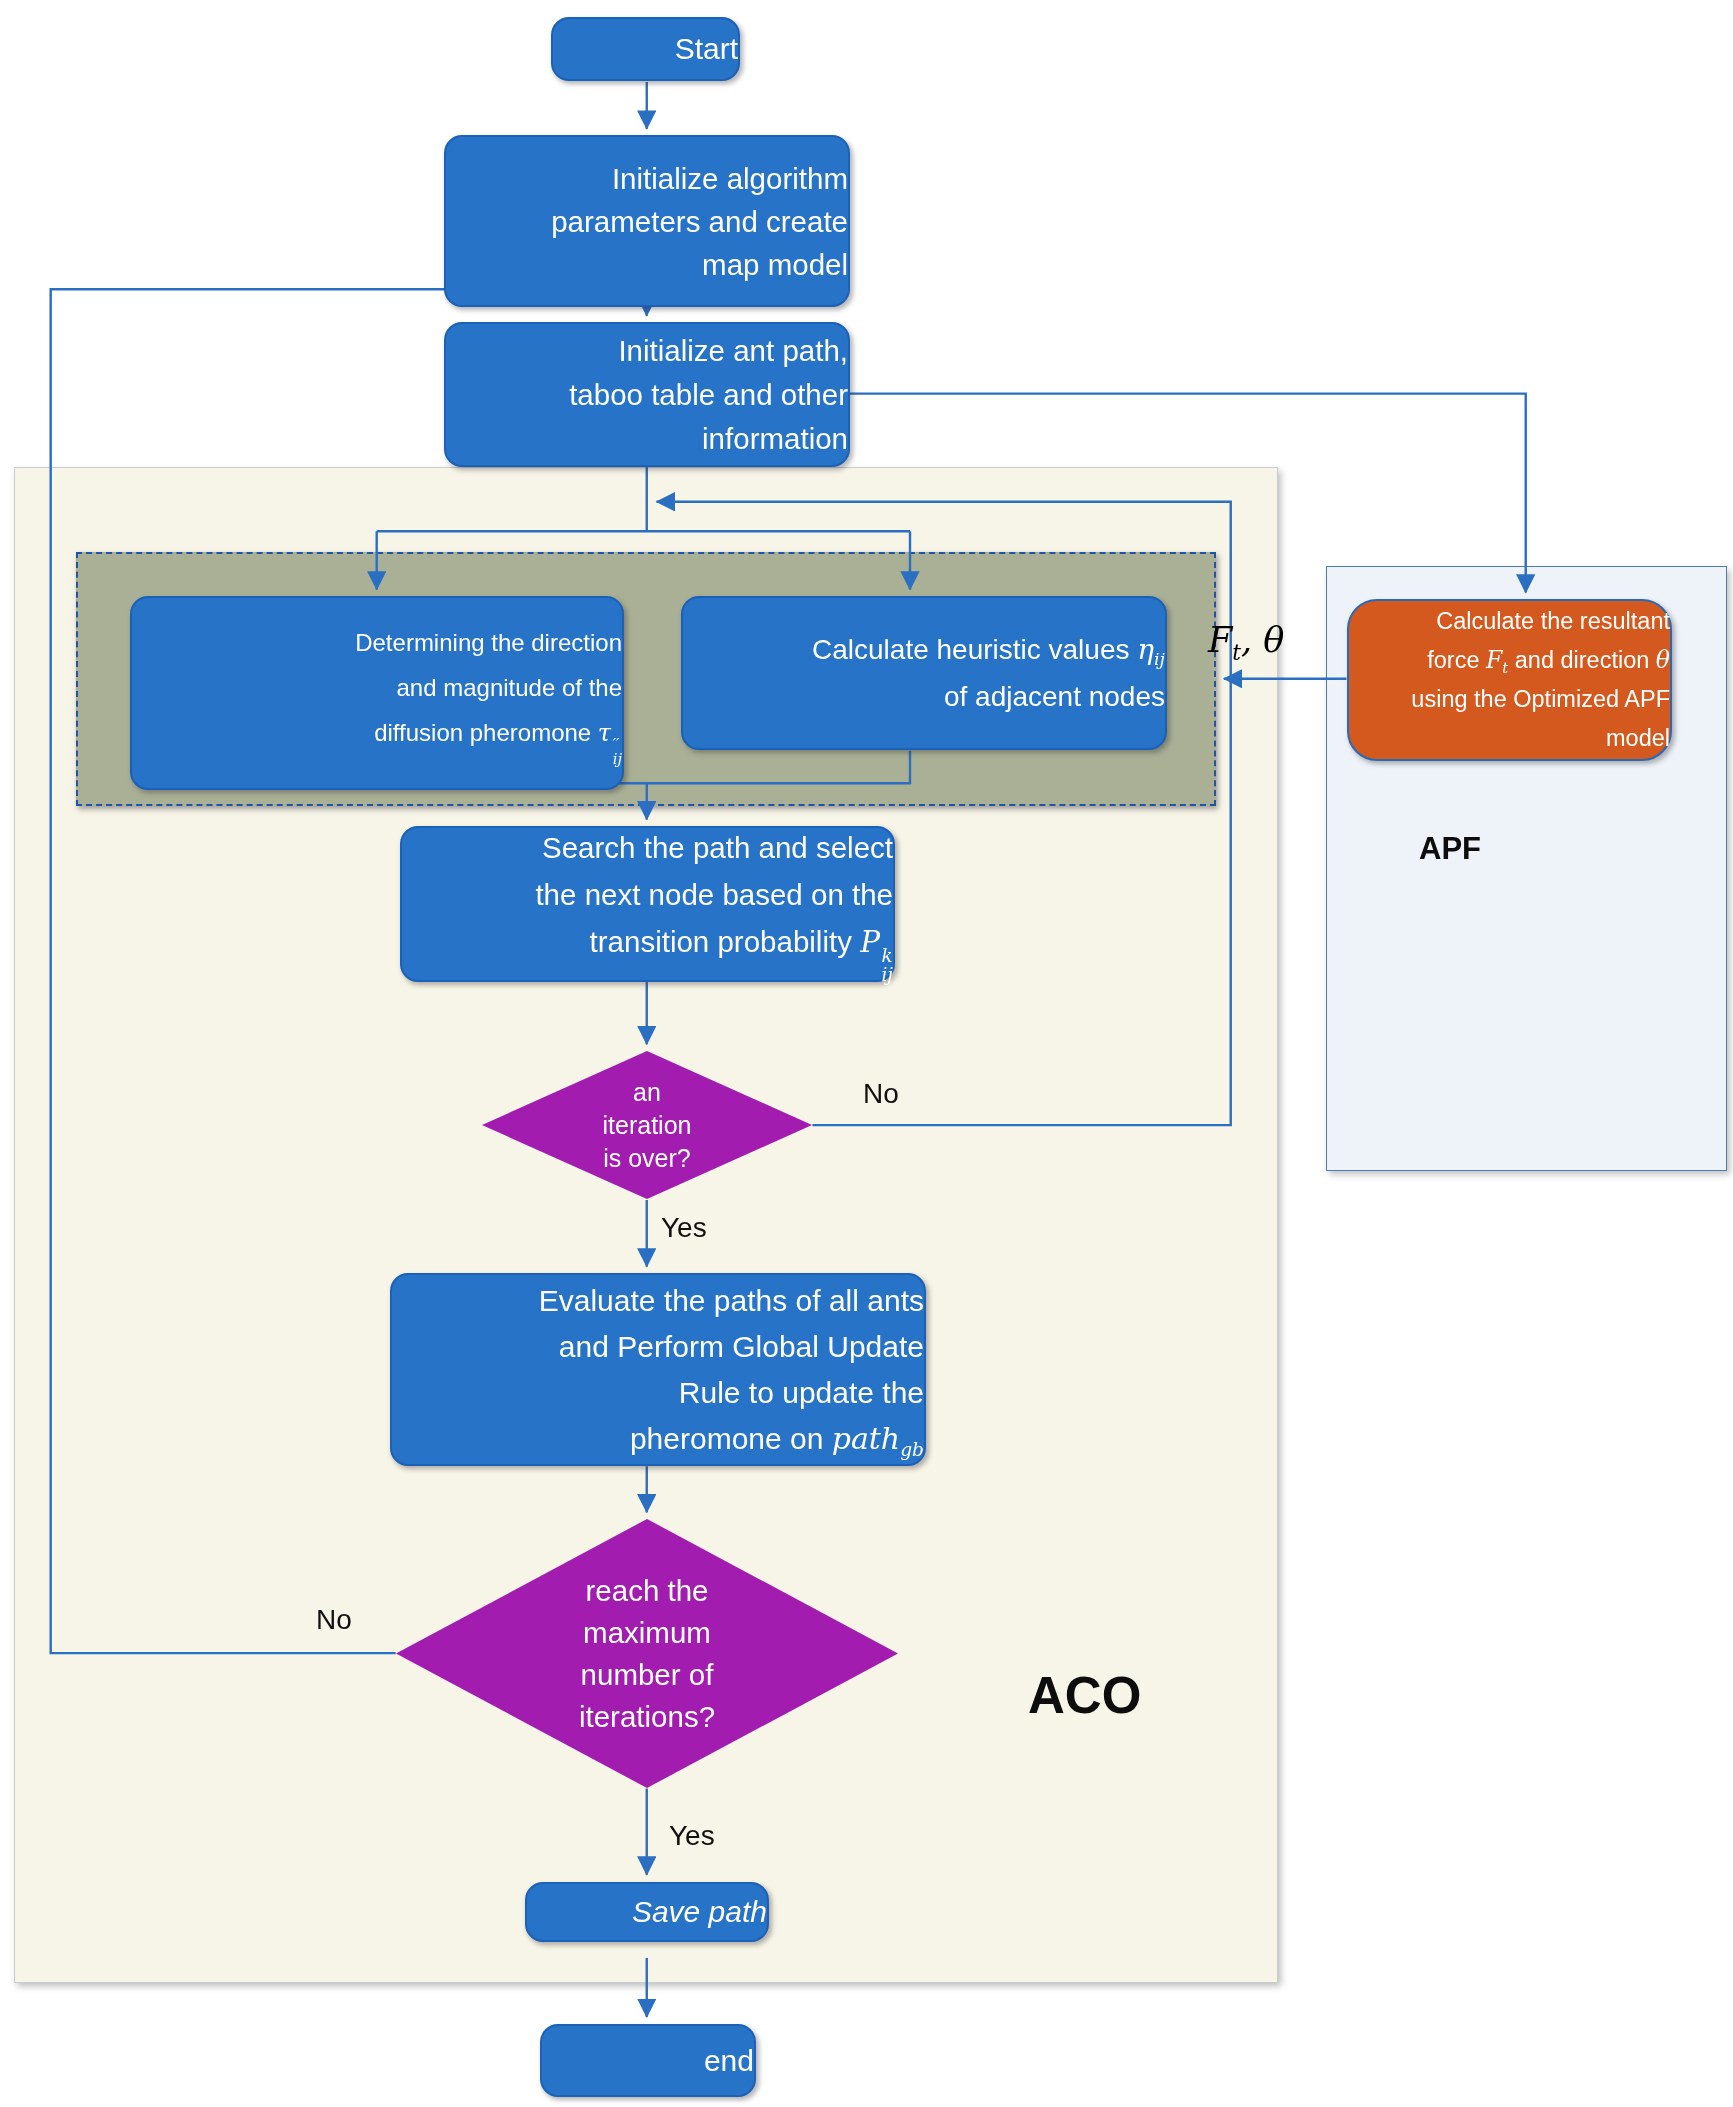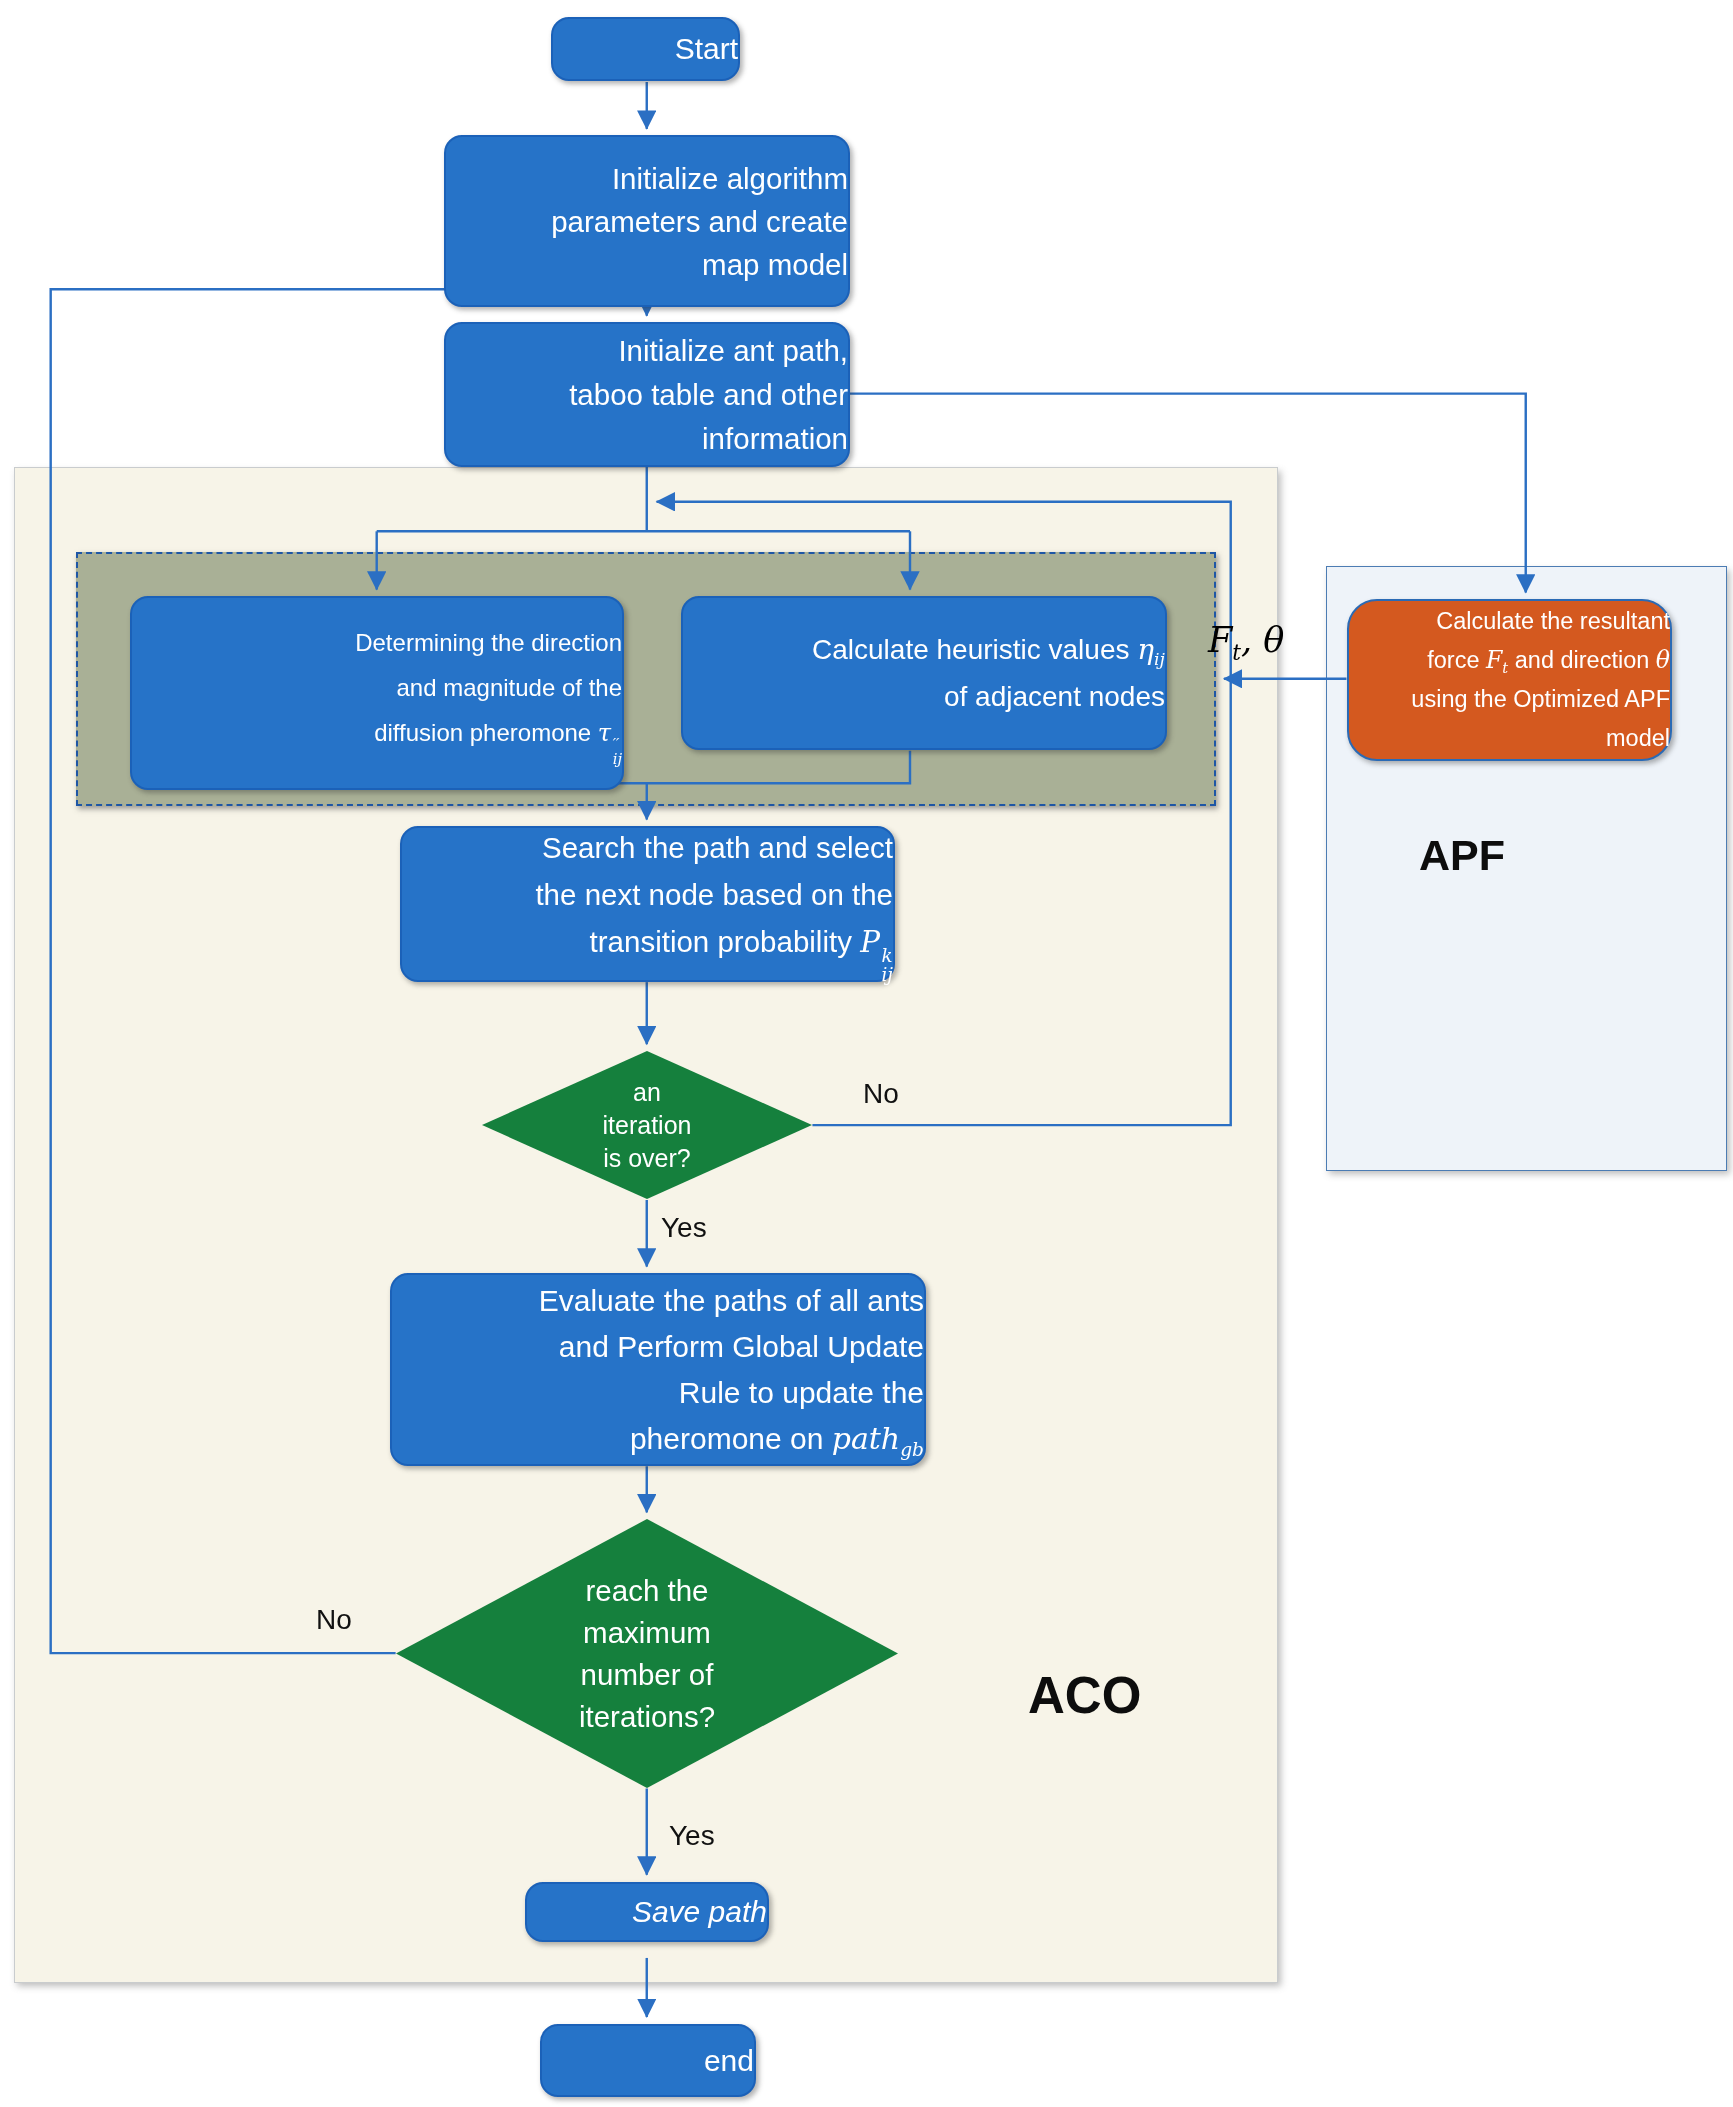--- a/index.html
+++ b/index.html
@@ -13,21 +13,21 @@
       box-shadow:3px 3.8px 6.8px rgba(110,110,110,.45);}
   .apf-region{left:1326px;top:566px;width:401px;height:605px;
       background:#eef3f9;border:1.5px solid #4c7cb3;
       box-shadow:3px 3.8px 6.8px rgba(110,110,110,.45);}
   .dashed-region{left:76px;top:552px;width:1140px;height:254px;
       background:#a9b096;border:2.3px dashed #1e56a5;
       box-shadow:2.3px 3px 5.3px rgba(70,70,70,.5);}
 
   .region-label{position:absolute;color:#0d0d0d;font-weight:bold;}
   .aco-label{left:1028px;top:1666px;font-size:51px;}
-  .apf-label{left:1419px;top:831px;font-size:43px;}
+  .apf-label{left:1419px;top:831px;font-size:31px;}
 
   
   svg.wires{position:absolute;left:0;top:0;width:1733px;height:2108px;pointer-events:none;}
 
   
   .node{position:absolute;box-sizing:border-box;display:flex;flex-direction:column;
         justify-content:center;align-items:flex-end;text-align:center;color:#ffffff;
         background:#2673c8;border:2.3px solid #1b61b8;border-radius:18px;
         box-shadow:2.3px 3px 5.3px rgba(40,40,40,.35);}
   .node .ln{display:block;}
@@ -39,21 +39,21 @@
   .n-heur{left:667px;top:596px;width:486px;height:154px;font-size:28px;line-height:47px;margin-left:14px;}
   .n-search{left:400px;top:826px;width:495px;height:156px;font-size:29.5px;line-height:47px;}
   .n-eval{left:390px;top:1273px;width:536px;height:193px;font-size:30px;line-height:46px;}
   .n-save{left:525px;top:1882px;width:244px;height:60px;font-size:30px;font-style:italic;}
   .n-end{left:540px;top:2024px;width:216px;height:73px;font-size:30px;}
   .n-apf{left:1347px;top:599px;width:325px;height:162px;font-size:23.5px;line-height:39px;
          background:#d4591f;border:2.3px solid #2a6ab5;border-radius:30px;}
 
   .diamond{position:absolute;box-sizing:border-box;display:flex;flex-direction:column;
         justify-content:center;align-items:center;text-align:center;color:#ffffff;
-        background:#15803d;clip-path:polygon(50% 0,100% 50%,50% 100%,0 50%);
+        background:#a21caf;clip-path:polygon(50% 0,100% 50%,50% 100%,0 50%);
         filter:drop-shadow(2.3px 3px 3.8px rgba(40,40,40,.35));}
   .n-d1{left:482px;top:1051px;width:330px;height:148px;font-size:25px;line-height:33px;}
   .n-d2{left:396px;top:1519px;width:502px;height:269px;font-size:29.5px;line-height:42px;}
 
   
   .edge-label{position:absolute;color:#111111;font-size:28px;}
   .lbl-no1{left:863px;top:1078px;}
   .lbl-yes1{left:661px;top:1212px;}
   .lbl-no2{left:316px;top:1604px;}
   .lbl-yes2{left:669px;top:1820px;}

